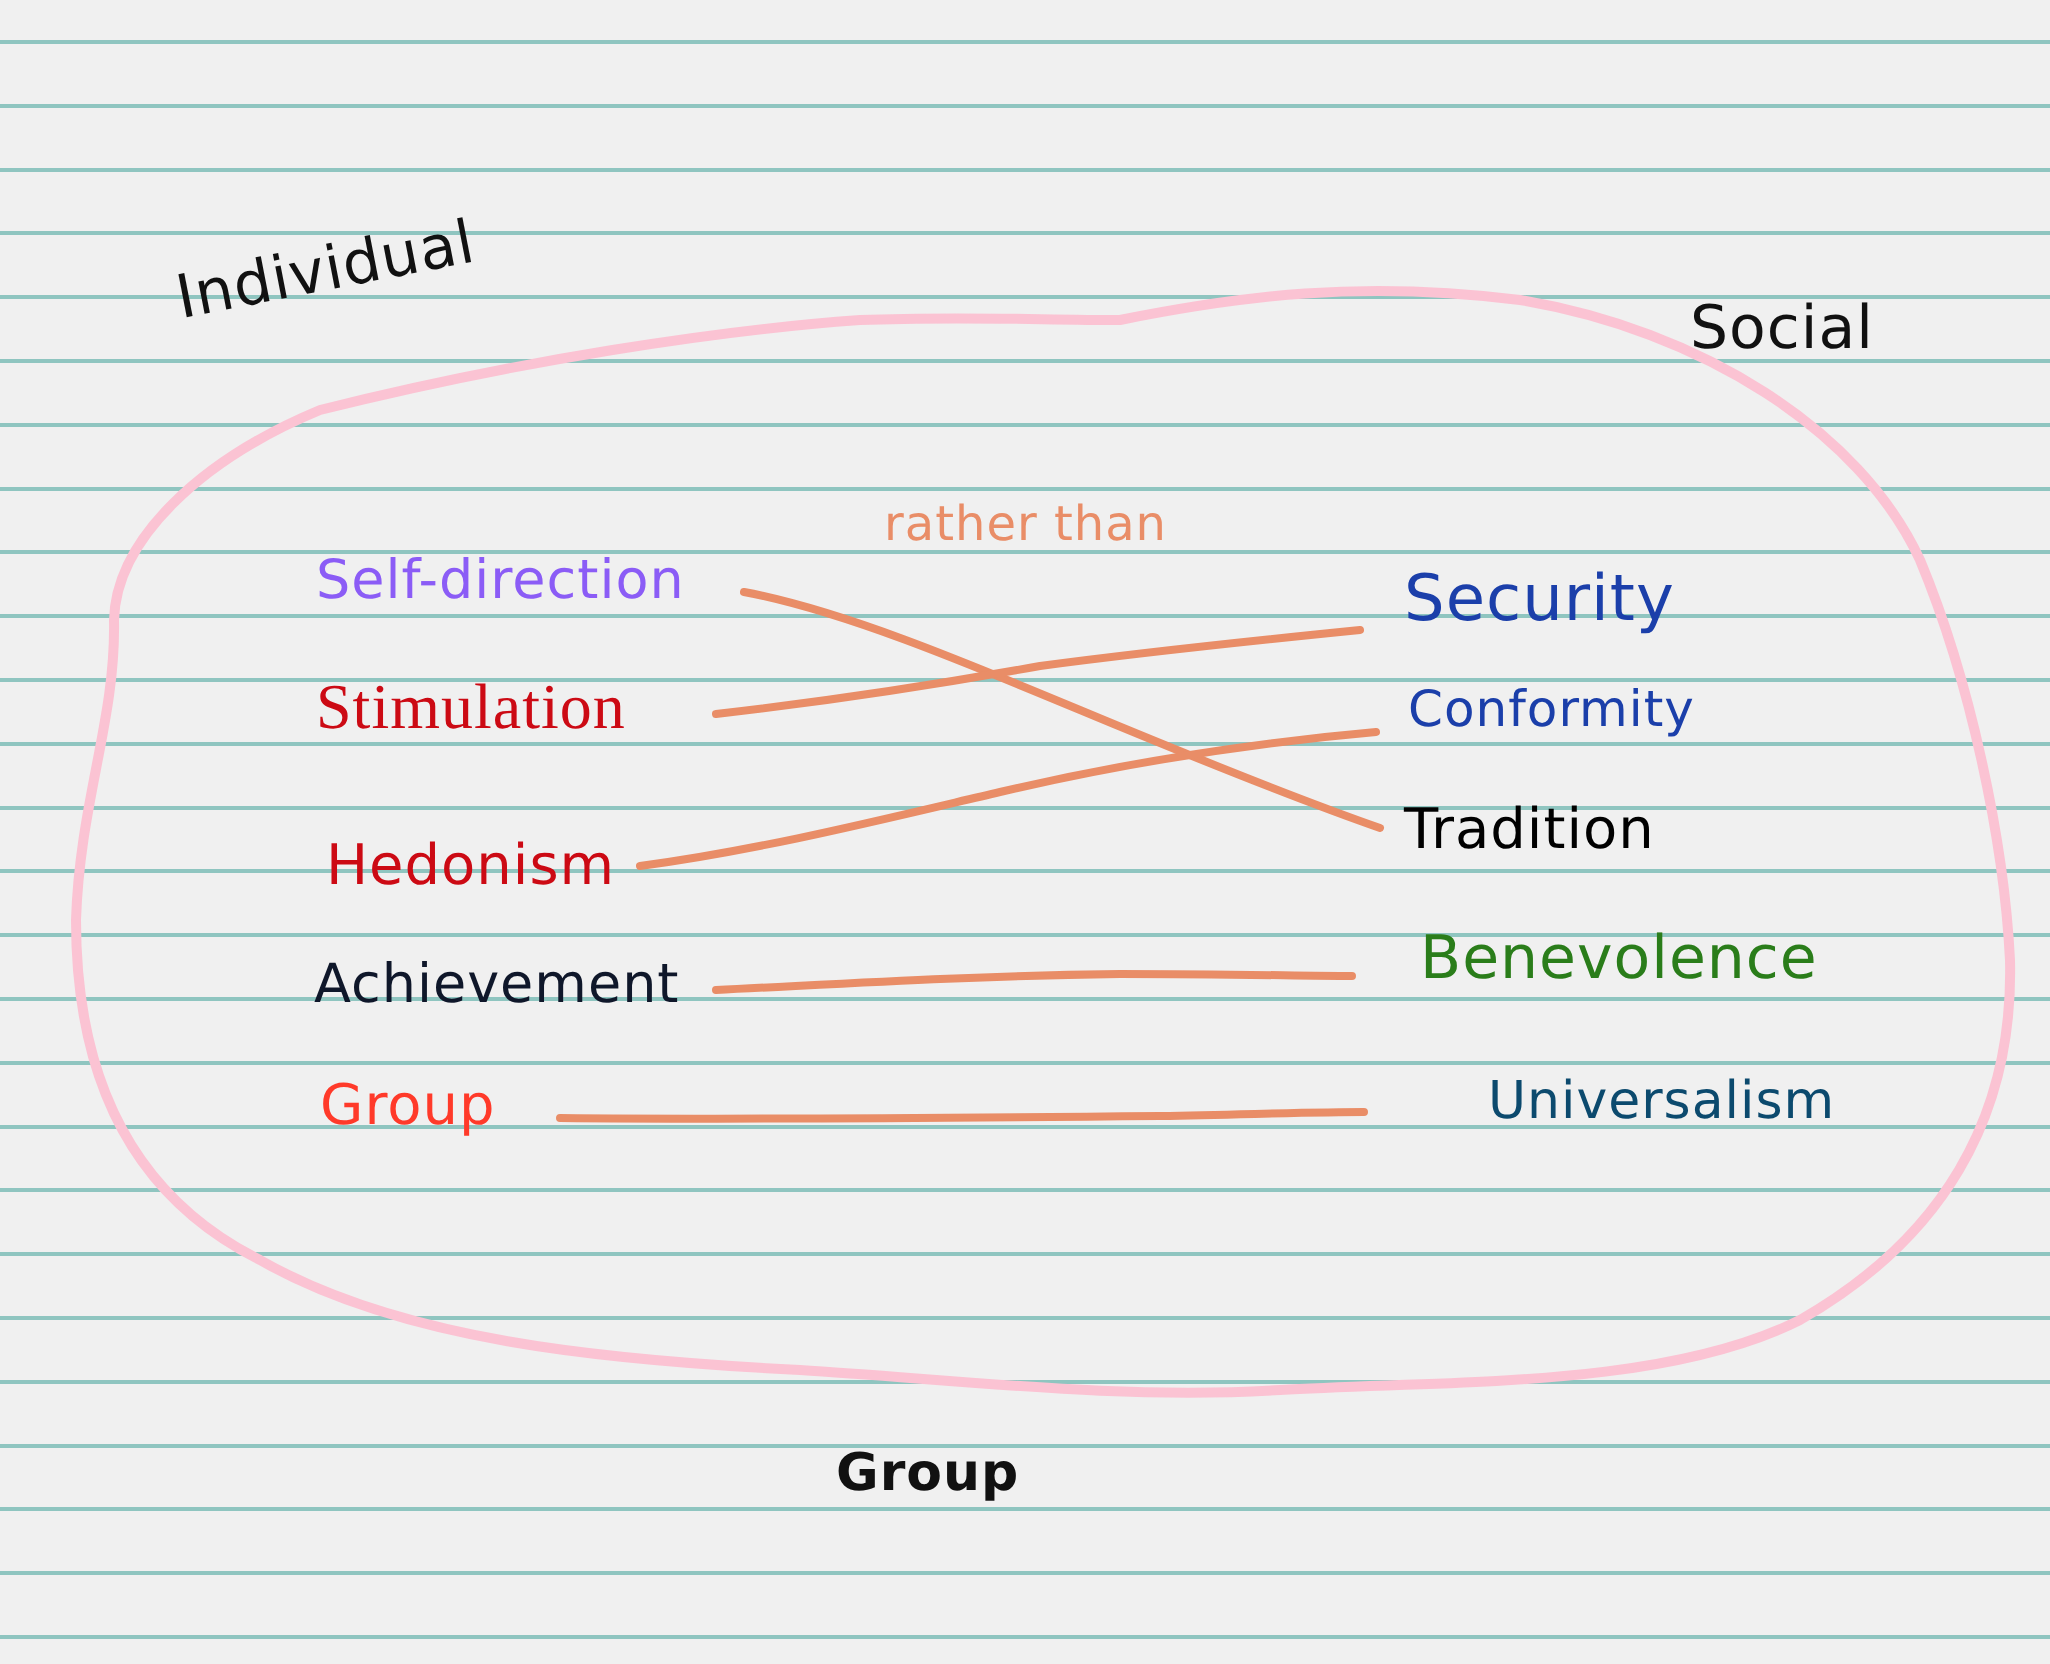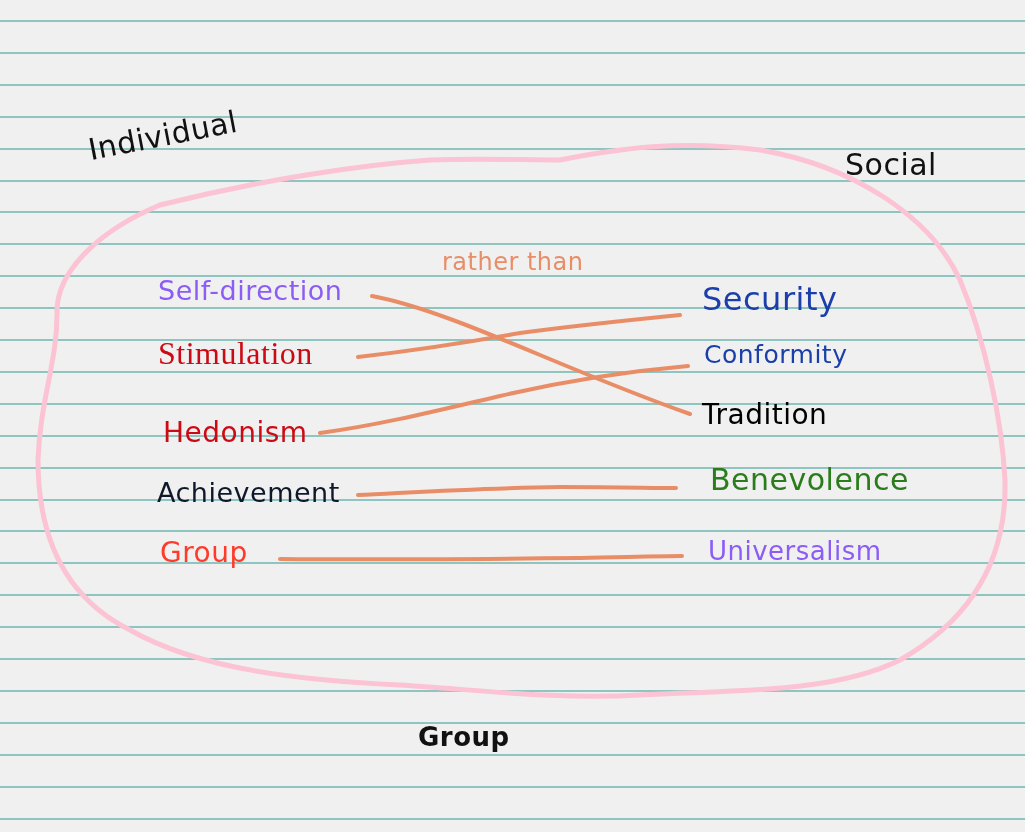--- a/index.html
+++ b/index.html
@@ -68,13 +68,13 @@
 <div class="hw value" style="left:158px; top:275px; color:#8b5cf6; font-size:27px;">Self-direction</div>
 <div class="hw value" style="left:158px; top:335px; color:#cc0a14; font-size:32px;font-family:Liberation Serif, serif;">Stimulation</div>
 <div class="hw value" style="left:163px; top:416px; color:#cc0a14; font-size:28px;">Hedonism</div>
 <div class="hw value" style="left:157px; top:477px; color:#0f172a; font-size:27px;">Achievement</div>
 <div class="hw value" style="left:160px; top:536px; color:#ff3a2a; font-size:28px;">Group</div>
 
 <div class="hw value" style="left:702px; top:280px; color:#1b3faa; font-size:32px;">Security</div>
 <div class="hw value" style="left:704px; top:340px; color:#1b3faa; font-size:25px;">Conformity</div>
 <div class="hw value" style="left:702px; top:398px; color:#000000; font-size:28px;">Tradition</div>
 <div class="hw value" style="left:710px; top:462px; color:#2a7d1a; font-size:30px;">Benevolence</div>
-<div class="hw value" style="left:708px; top:536px; color:#8b5cf6; font-size:26px;">Universalism</div>
+<div class="hw value" style="left:744px; top:536px; color:#0c4a6e; font-size:26px;">Universalism</div>
 
 </body></html>

